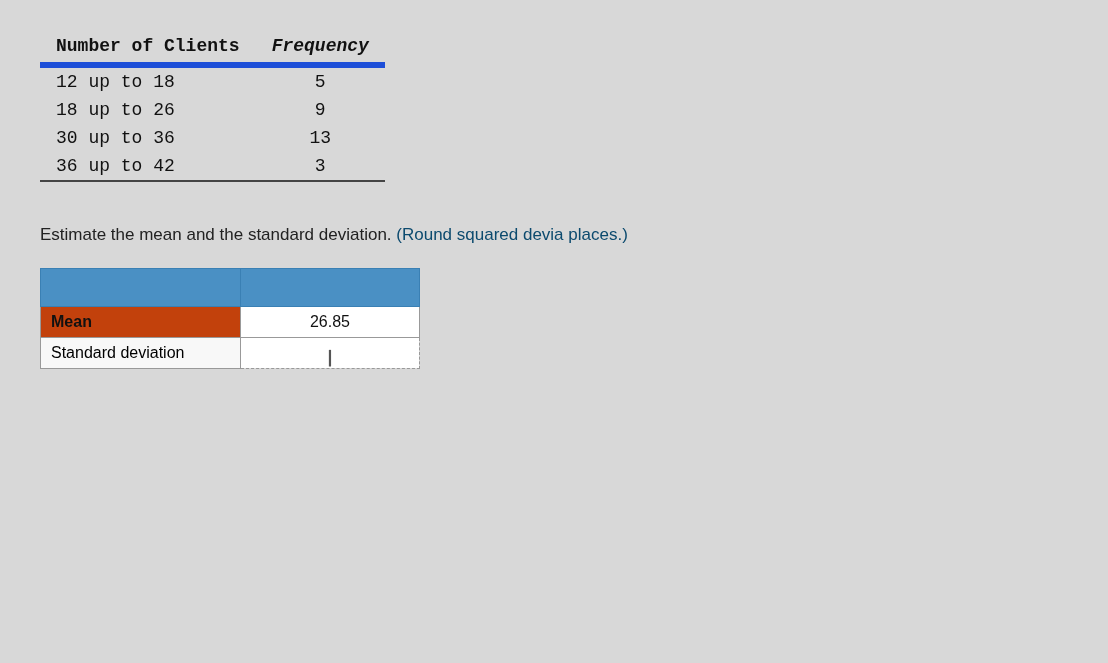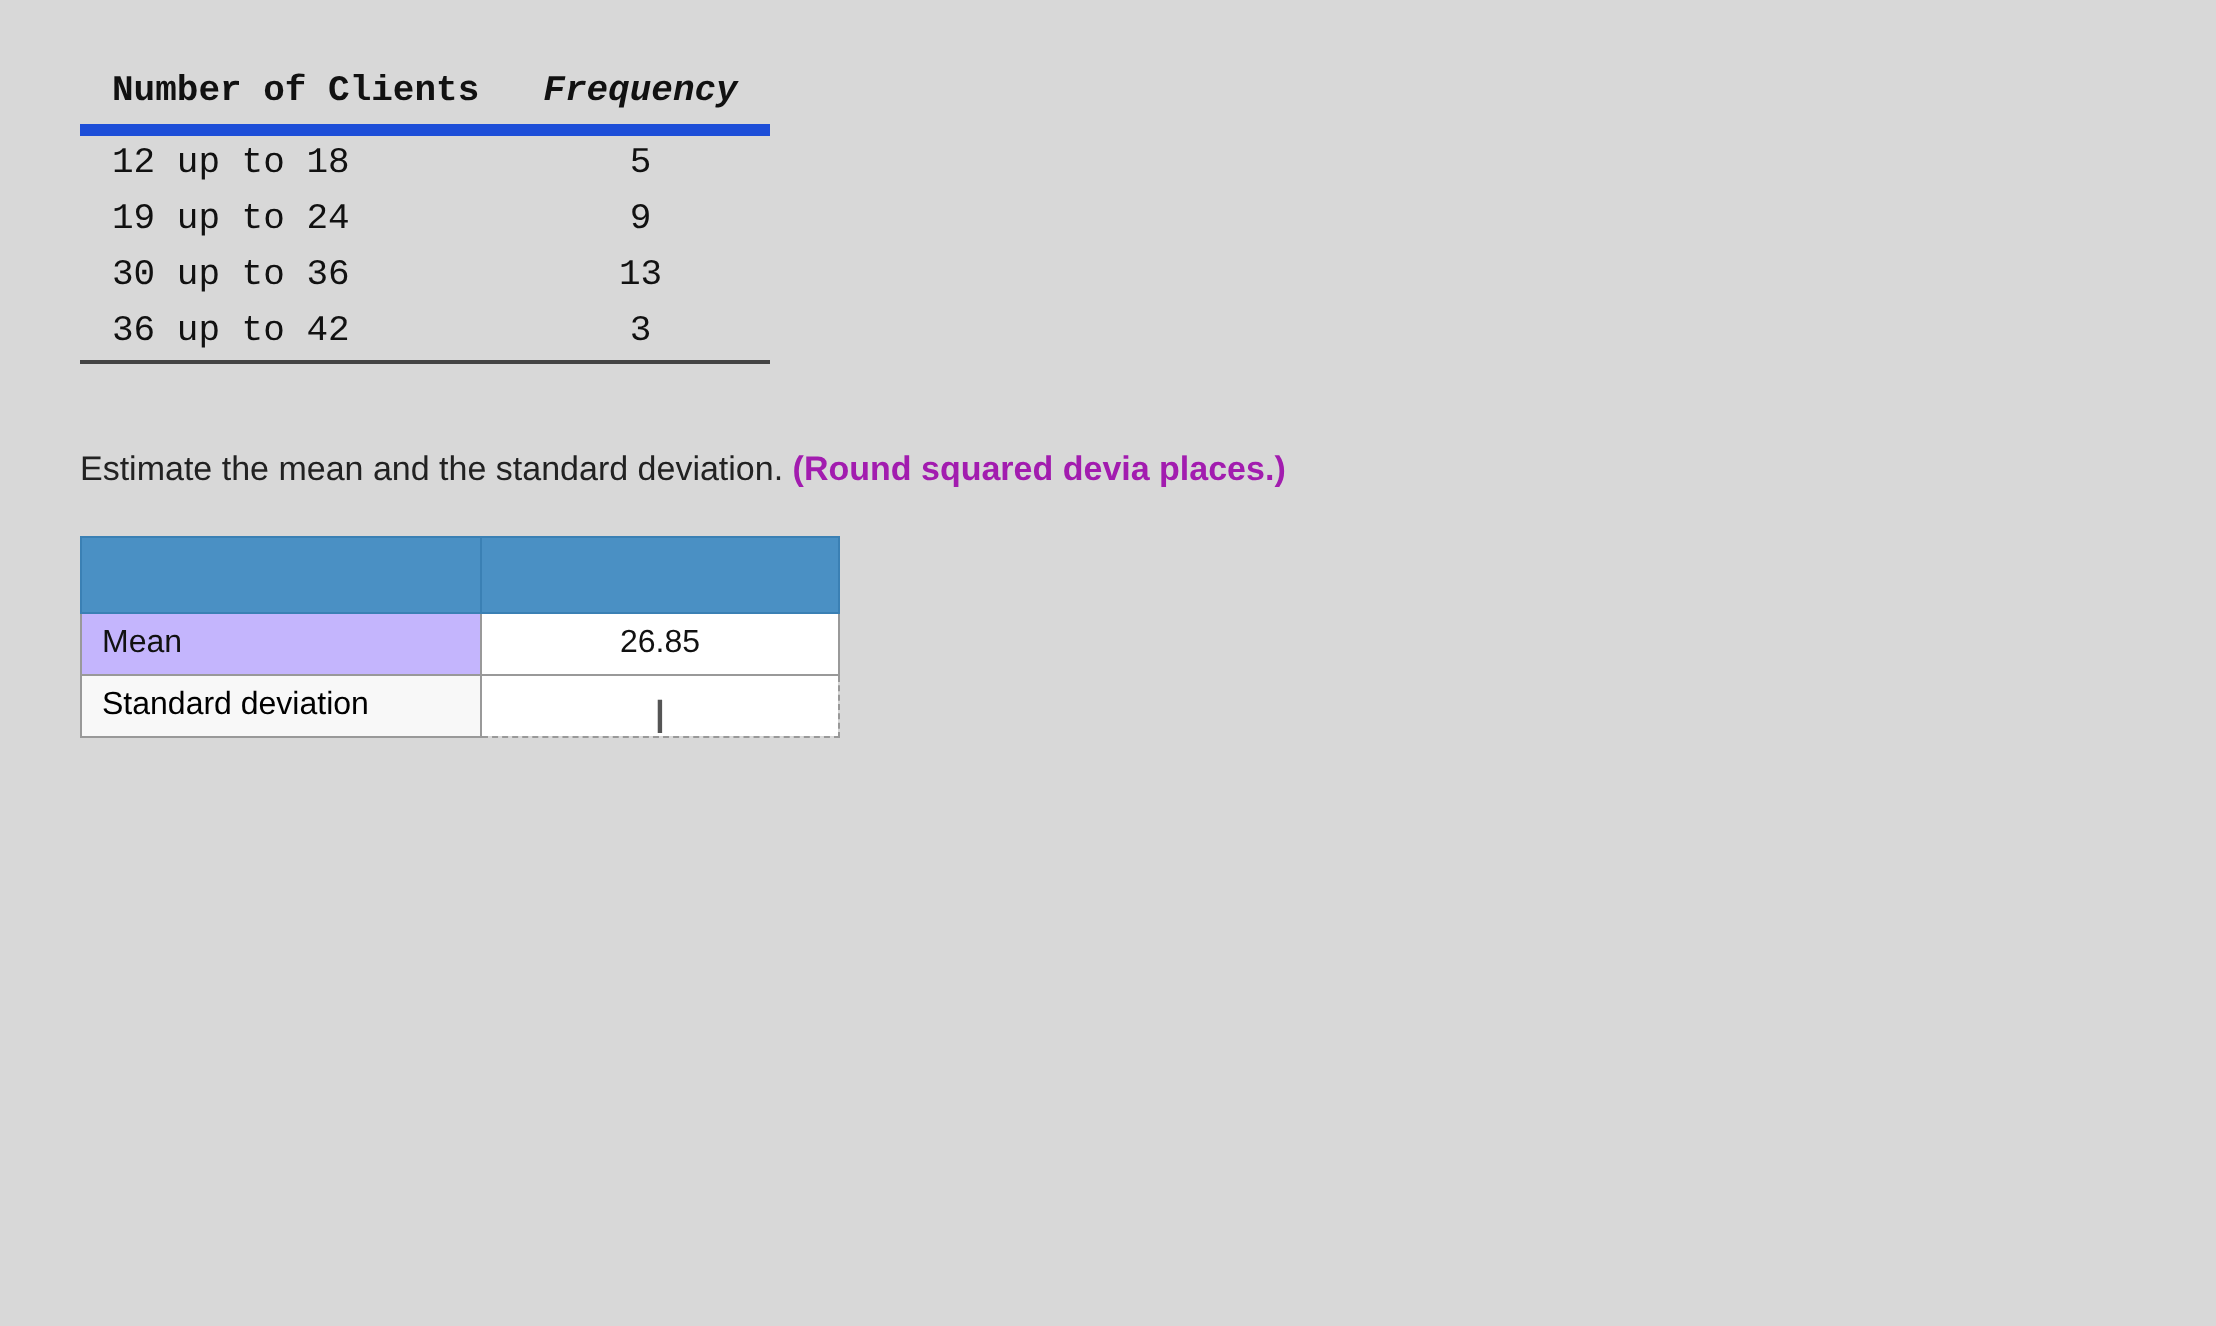--- a/index.html
+++ b/index.html
@@ -63,22 +63,22 @@
     .question-text {
       font-family: Arial, Helvetica, sans-serif;
       font-size: 17px;
       color: #222;
       margin-bottom: 20px;
       max-width: 700px;
       line-height: 1.5;
     }
 
     .question-text .bold-red {
-      font-weight: bold;
-      color: #a21caf;
+      font-weight: normal;
+      color: #0c4a6e;
     }
 
     
     .result-table-wrapper {
       width: 380px;
     }
 
     .result-table {
       border-collapse: collapse;
       width: 380px;
@@ -94,21 +94,22 @@
       border: 1px solid #999;
       padding: 6px 10px;
       font-family: Arial, Helvetica, sans-serif;
       font-size: 16px;
       color: #111;
       background-color: #ffffff;
     }
 
     .result-table .data-row td.label-cell {
       width: 200px;
-      background-color: #c4b5fd;
+      background-color: #c2410c;
+      font-weight: bold;
     }
 
     .result-table .data-row td.value-cell {
       text-align: center;
       color: #111;
       position: relative;
     }
 
     .result-table .std-row td {
       border: 1px solid #999;
@@ -150,21 +151,21 @@
         <th>Frequency</th>
       </tr>
     </thead>
     <tbody id="freq-table-body">
 
     <tr>
           <td>12 up to 18</td>
           <td>5</td>
         </tr>
         <tr>
-          <td>19 up to 24</td>
+          <td>18 up to 26</td>
           <td>9</td>
         </tr>
         <tr>
           <td>30 up to 36</td>
           <td>13</td>
         </tr>
         <tr>
           <td>36 up to 42</td>
           <td>3</td>
         </tr>

